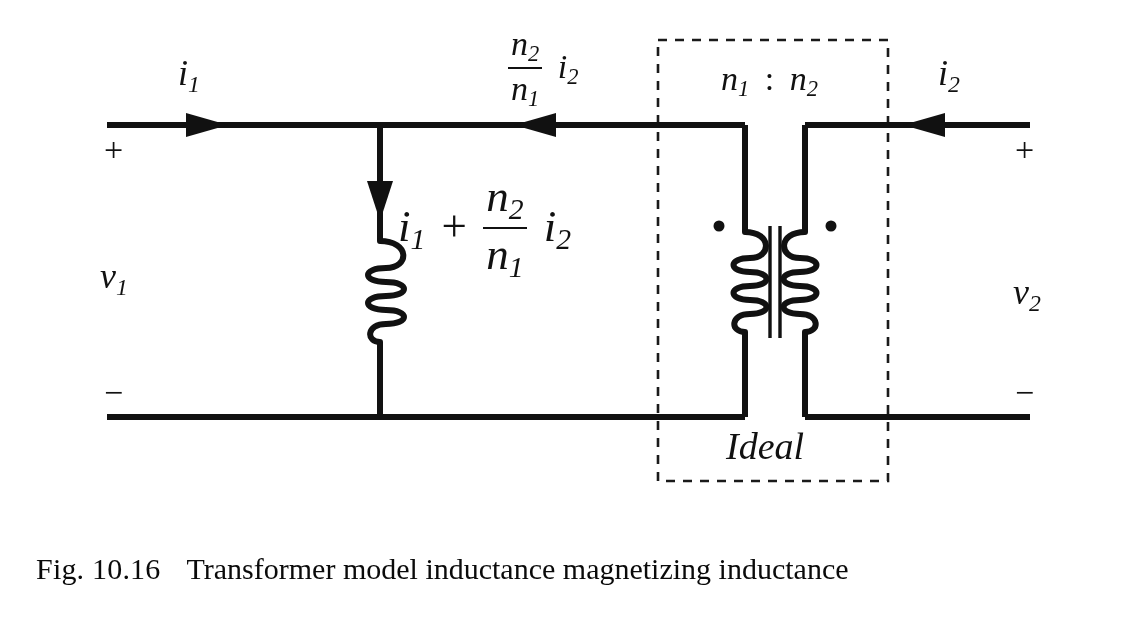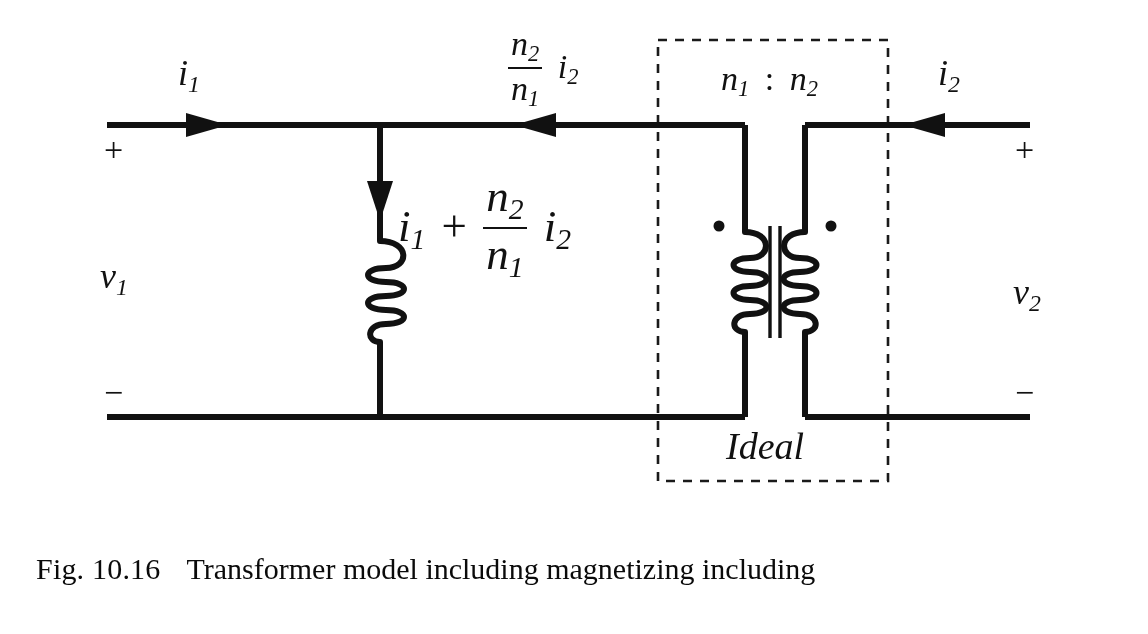--- a/index.html
+++ b/index.html
@@ -216,17 +216,17 @@
 
   <div class="pm" style="left:1015px; top:133px;">+</div>
 
   <div class="pm" style="left:1015px; top:376px;">−</div>
 
   <div class="lbl" style="left:1013px; top:258px; font-size:36px;margin-top:16px;">
     <span class="math-it">v</span><span class="sub">2</span>
   </div>
 
   <div class="caption">
-    <span class="fignum">Fig. 10.16</span><span class="captext">Transformer model including magnetizing including</span>
+    <span class="fignum">Fig. 10.16</span><span class="captext">Transformer model inductance magnetizing inductance</span>
   </div>
 
 
 </div>
 
 </body></html>

